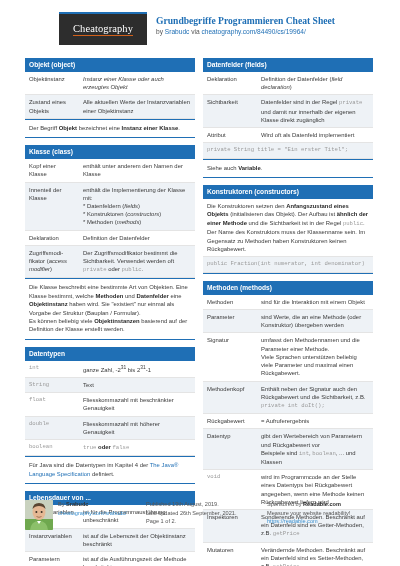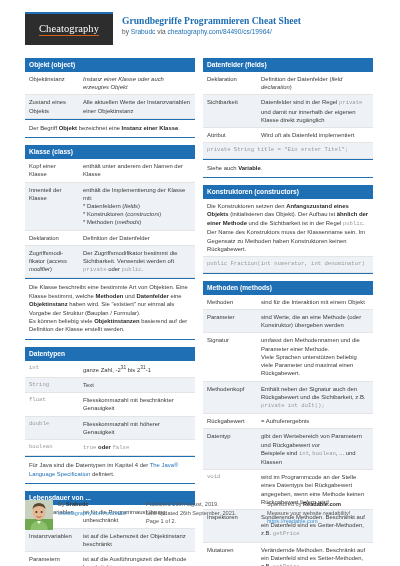--- a/index.html
+++ b/index.html
@@ -7,21 +7,21 @@
     width:400px;height:566px;background:#ffffff;
     font-family:"Liberation Sans","DejaVu Sans",sans-serif;
     color:#333333;overflow:hidden;
   }
   .page{position:relative;width:400px;height:566px;box-sizing:border-box;padding:12px 25px 0 25px;}
 
   
   .header{display:flex;align-items:flex-start;gap:9px;height:40px;}
   .logo{
     width:88px;height:31px;background:#2d2d2d;border-top:2px solid #1f6fb5;
-    display:flex;align-items:center;justify-content:center;flex:none;
+    display:flex;align-items:center;justify-content:center;flex:none;margin-left:34px;
   }
   .logo span{
     color:#ffffff;font-family:"Liberation Serif","DejaVu Serif",serif;
     font-size:10.5px;letter-spacing:.1px;border-bottom:1.2px solid #d2601a;padding-bottom:1px;
   }
   .titlewrap{padding-top:3px;}
   .sheet-title{
     font-family:Liberation Serif, serif;
     font-size:9.6px;color:#1f6fb5;font-weight:bold;line-height:12px;white-space:nowrap;
   }

